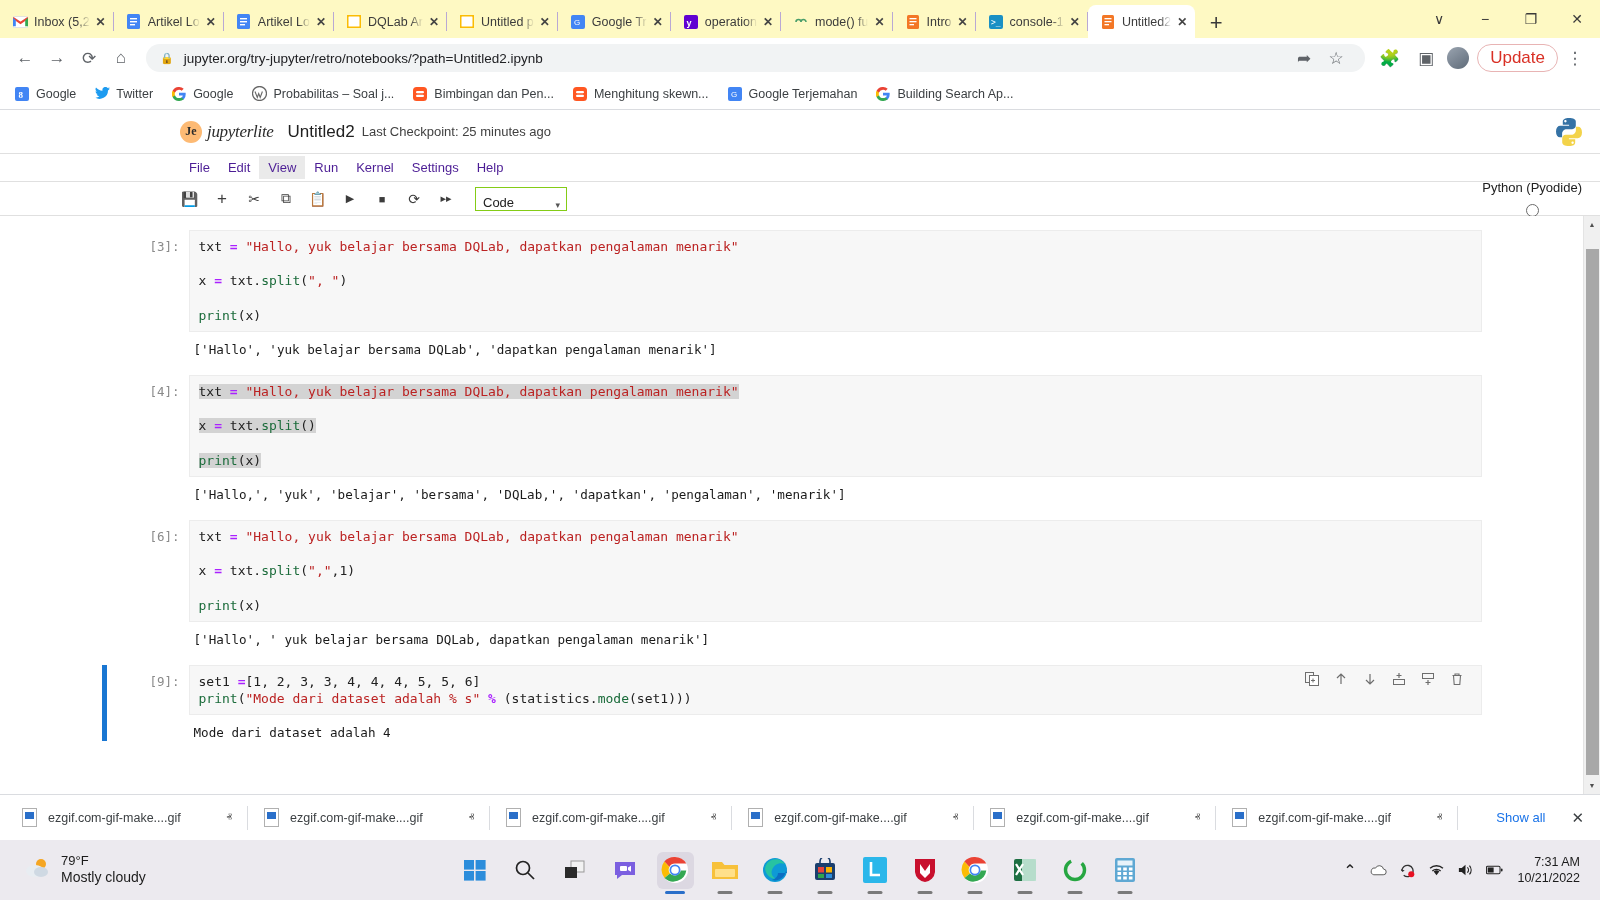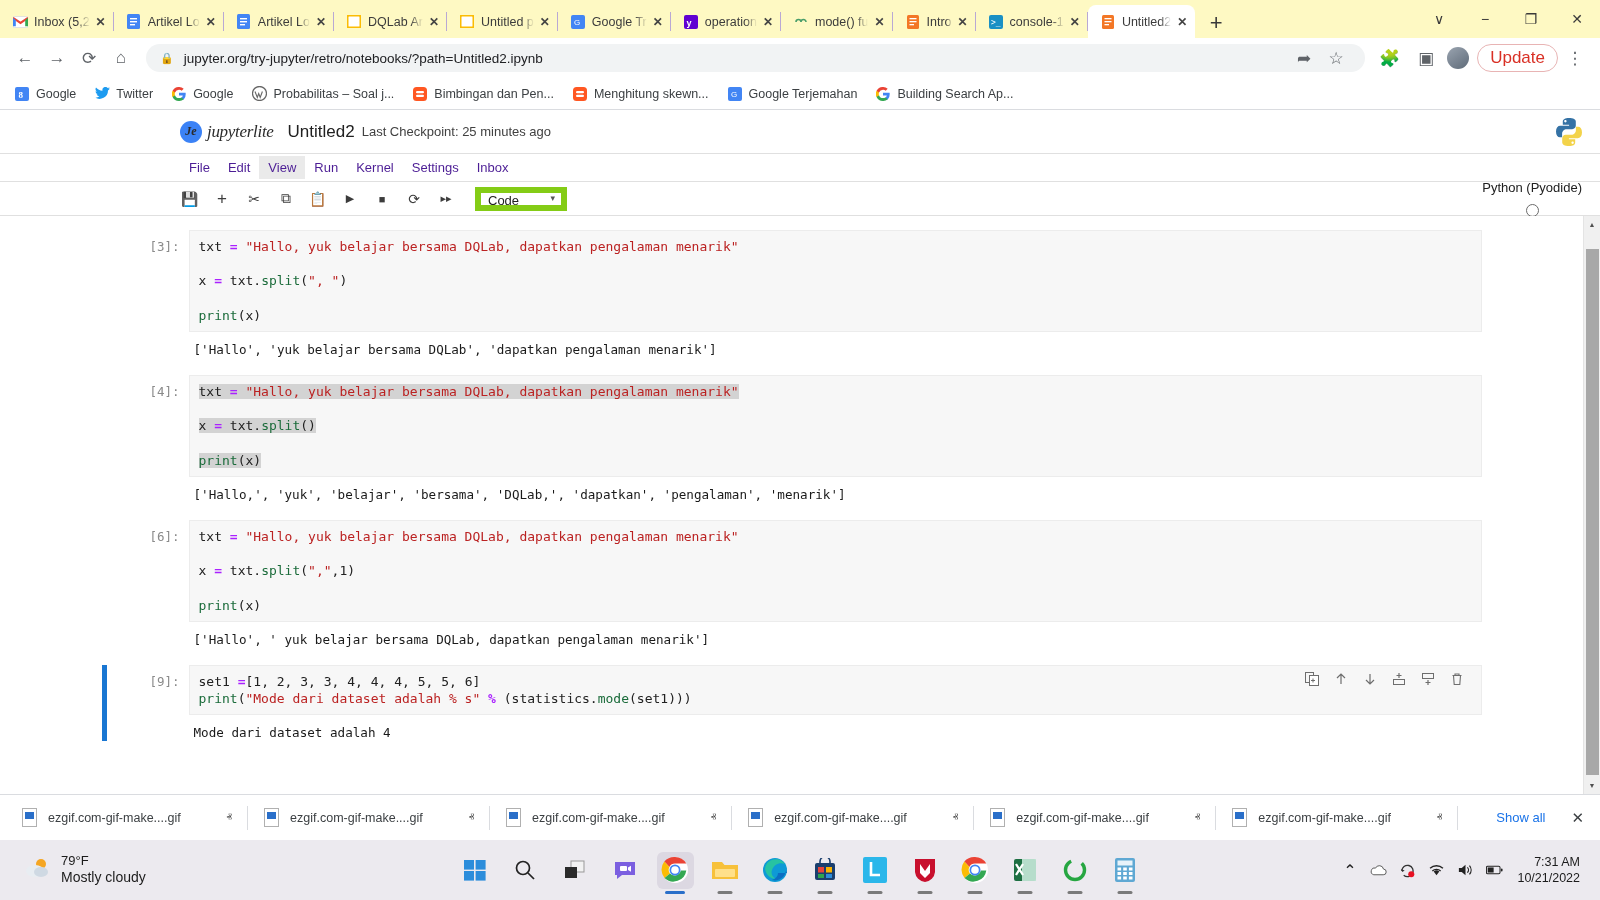--- a/index.html
+++ b/index.html
@@ -56,35 +56,35 @@
 
   .bookmarks { height: 32px; display: flex; align-items: center; gap: 18px; padding: 0 14px; background: #ffffff; border-bottom: 1px solid #dadce0; font-size: 12.5px; color: #3c4043; }
   .bm { display: flex; align-items: center; gap: 6px; white-space: nowrap; }
   .bm-ico { width: 16px; height: 16px; display: flex; align-items: center; justify-content: center; font-size: 11px; border-radius: 2px; }
 
   
   .page { flex: 1 1 auto; background: #ffffff; display: flex; flex-direction: column; overflow: hidden; position: relative; }
 
   .jp-topbar { height: 44px; display: flex; align-items: center; padding: 0 14px 0 180px; border-bottom: 1px solid #e0e0e0; }
   .jp-logo { display: flex; align-items: center; gap: 5px; margin-right: 14px; }
-  .bulb { width: 22px; height: 22px; border-radius: 50%; background: #3b82f6; display: flex; align-items: center; justify-content: center; font-style: italic; font-weight: bold; font-size: 12px; color: #2b2b2b; font-family: "Liberation Serif", serif; }
+  .bulb { width: 22px; height: 22px; border-radius: 50%; background: #fdba74; display: flex; align-items: center; justify-content: center; font-weight: bold; font-size: 12px; color: #2b2b2b; font-family: "Liberation Serif", serif; }
   .jplite-text { font-family: "Liberation Serif", serif; font-style: italic; font-size: 17px; color: #2b2b2b; letter-spacing: -0.3px; }
   .nb-title { font-size: 17px; color: #212121; }
   .nb-checkpoint { font-size: 13px; color: #414141; margin-left: 7px; }
   .py-logo { margin-left: auto; width: 34px; height: 34px; position: relative; }
 
   .jp-menubar { height: 28px; display: flex; align-items: center; padding-left: 180px; border-bottom: 1px solid #e0e0e0; }
   .menu-item { font-size: 13px; color: #4c1d95; padding: 4px 9px; }
   .menu-item.sel { background: #eaeaea; }
 
   .jp-toolbar { height: 34px; display: flex; align-items: center; padding-left: 175px; border-bottom: 1px solid #e0e0e0; gap: 2px; }
   .tb-btn { width: 30px; height: 26px; display: flex; align-items: center; justify-content: center; font-size: 14px; color: #3c3c3c; }
   .celltype {
-    margin-left: 12px; width: 92px; height: 24px; border: 6px solid #84cc16;
-    display: flex; align-items: flex-start; padding: 0 7px; font-size: 13px; color: #212121;
+    margin-left: 12px; width: 92px; height: 24px; border: 1px solid #84cc16;
+    display: flex; align-items: flex-end; padding: 0 7px; font-size: 13px; color: #212121;
     position: relative; background: #fff;
   }
   .celltype .chev { position: absolute; right: 6px; font-size: 9px; color: #555; }
   .kernel-status { margin-left: auto; display: flex; align-items: center; gap: 9px; padding-right: 18px; font-size: 13px; color: #212121; flex-direction: column; }
   .kernel-dot { width: 13px; height: 13px; border-radius: 50%; border: 1px solid #6b6b6b; }
 
   
   .nb-area { flex: 1 1 auto; display: flex; overflow: hidden; background: #fff; }
   .nb-scroll { flex: 1 1 auto; overflow: hidden; padding-top: 14px; position: relative; }
   .nb-inner { width: 1380px; margin: 0 auto; padding-left: 0; }
@@ -418,21 +418,21 @@
       </span>
     </div>
 
     <div class="jp-menubar" id="menubar-host">
         <div class="menu-item">File</div>
         <div class="menu-item">Edit</div>
         <div class="menu-item sel">View</div>
         <div class="menu-item">Run</div>
         <div class="menu-item">Kernel</div>
         <div class="menu-item">Settings</div>
-        <div class="menu-item">Inbox</div>
+        <div class="menu-item">Help</div>
       </div>
 
     <div class="jp-toolbar">
       <div class="tb-btn">💾</div>
       <div class="tb-btn" style="font-size:17px;">+</div>
       <div class="tb-btn">✂</div>
       <div class="tb-btn">⧉</div>
       <div class="tb-btn">📋</div>
       <div class="tb-btn" style="font-size:11px;">▶</div>
       <div class="tb-btn" style="font-size:11px;">■</div>

